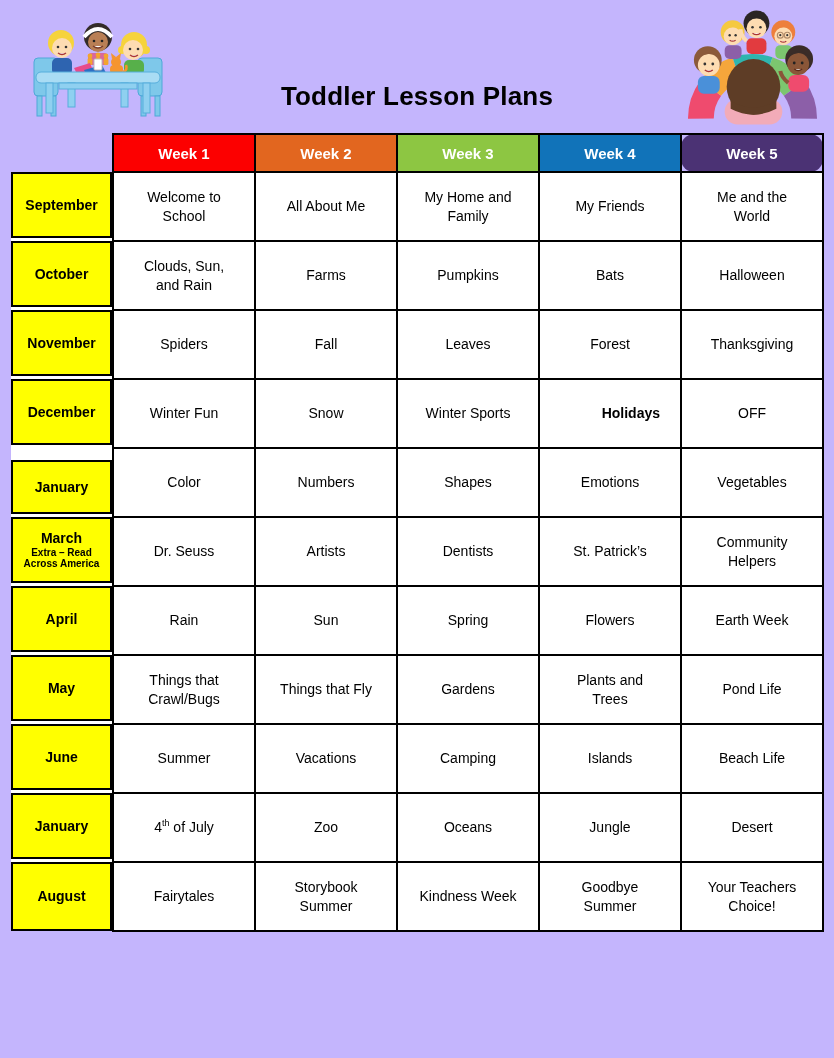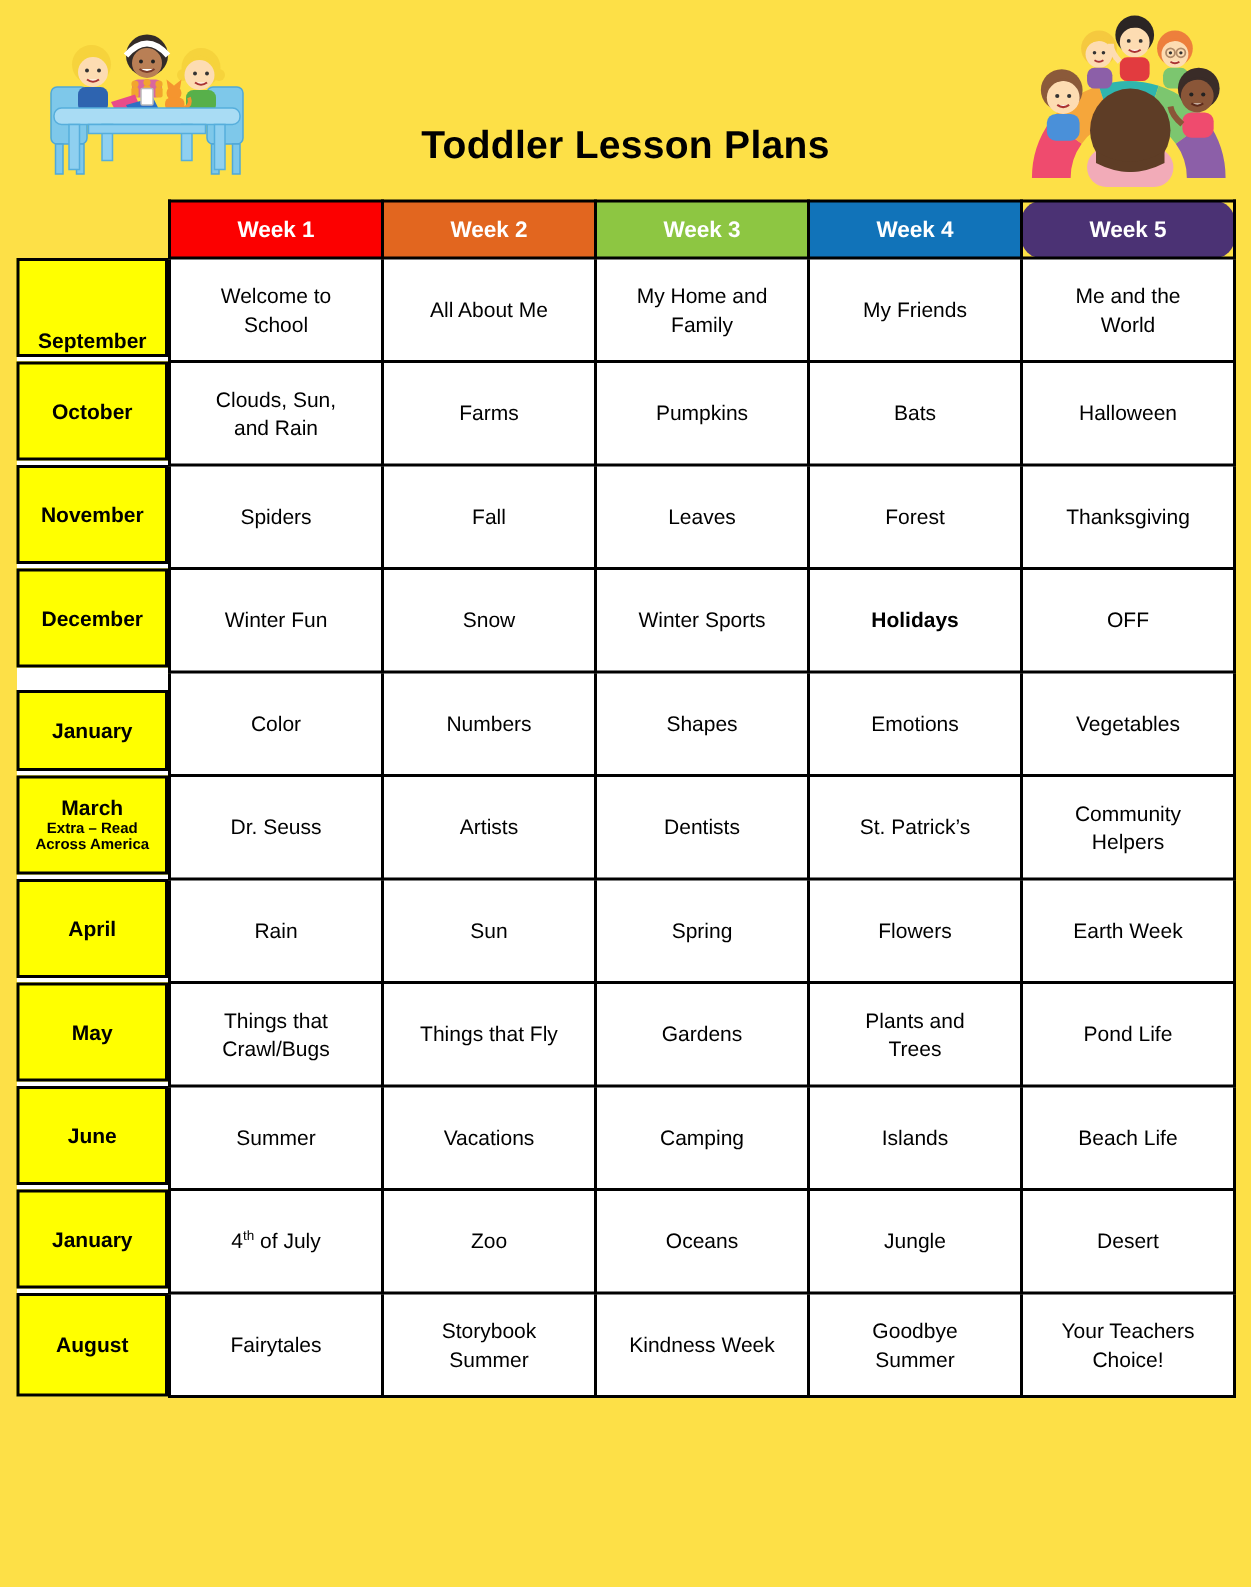--- a/index.html
+++ b/index.html
@@ -1,17 +1,17 @@
 <!DOCTYPE html>
 <html><head>
 <meta charset="utf-8">
 <style>
   html,body{margin:0;padding:0;background:#ffffff;}
   .page{
-    position:relative;width:834px;height:1058px;background:#fde047;
+    position:relative;width:834px;height:1058px;background:#c4b5fd;
     font-family:"Liberation Sans",sans-serif;color:#000;overflow:hidden;
   }
   .page-title{
     position:absolute;top:81px;left:0;width:100%;
     text-align:center;font-size:26px;font-weight:bold;letter-spacing:.2px;margin:0;
   }
   .clipart-left{position:absolute;left:28px;top:12px;width:140px;height:110px;}
   .clipart-right{position:absolute;left:681px;top:4px;width:144px;height:122px;}
   table.lessons{
     position:absolute;left:11px;top:133px;
@@ -30,21 +30,21 @@
     display:flex;flex-direction:column;align-items:center;justify-content:center;
     text-align:center;
   }
   tr.last-row .month-box{bottom:0;}
   .month-label{font-size:14px;font-weight:bold;line-height:1.2;}
   .month-note{font-size:10px;font-weight:bold;line-height:1.15;padding:0 2px;}
   .week-cell{
     border:2px solid #000;background:#fff;text-align:center;vertical-align:middle;
     font-size:14px;line-height:1.35;padding:2px 20px;height:69px;
   }
-  .week-cell.bold{font-weight:bold;}
+  .week-cell.bold{font-weight:bold;text-align:right;}
   .week-cell sup{font-size:9px;line-height:0;}
 </style>
 </head>
 <body>
 
 <div class="page">
 
   <svg class="clipart-left" viewBox="0 0 140 110" aria-hidden="true">
 
     <rect x="6" y="46" width="24" height="38" rx="4" fill="#7EC8EA" stroke="#4FA8D8"></rect>
@@ -184,21 +184,21 @@
       <th class="week-th" style="background: rgb(252, 0, 0); color: rgb(255, 255, 255);">Week 1</th>
           <th class="week-th" style="background: rgb(226, 102, 31); color: rgb(255, 255, 255);">Week 2</th>
           <th class="week-th" style="background: rgb(141, 198, 66); color: rgb(255, 255, 255);">Week 3</th>
           <th class="week-th" style="background: rgb(17, 115, 185); color: rgb(255, 255, 255);">Week 4</th>
           <th class="week-th" style="background: rgb(75, 50, 116); color: rgb(255, 255, 255); border-radius: 13px;">Week 5</th>
         </tr>
     </thead>
     <tbody>
         <tr>
           <td class="month-td">
-            <div class="month-box" style="background: rgb(255, 255, 0); justify-content: flex-end;">
+            <div class="month-box" style="background: rgb(255, 255, 0);">
               <div class="month-label">September</div>
             </div>
           </td>
           <td class="week-cell">Welcome to School</td>
           <td class="week-cell">All About Me</td>
           <td class="week-cell">My Home and Family</td>
           <td class="week-cell">My Friends</td>
           <td class="week-cell">Me and the World</td>
         </tr>
         <tr>

